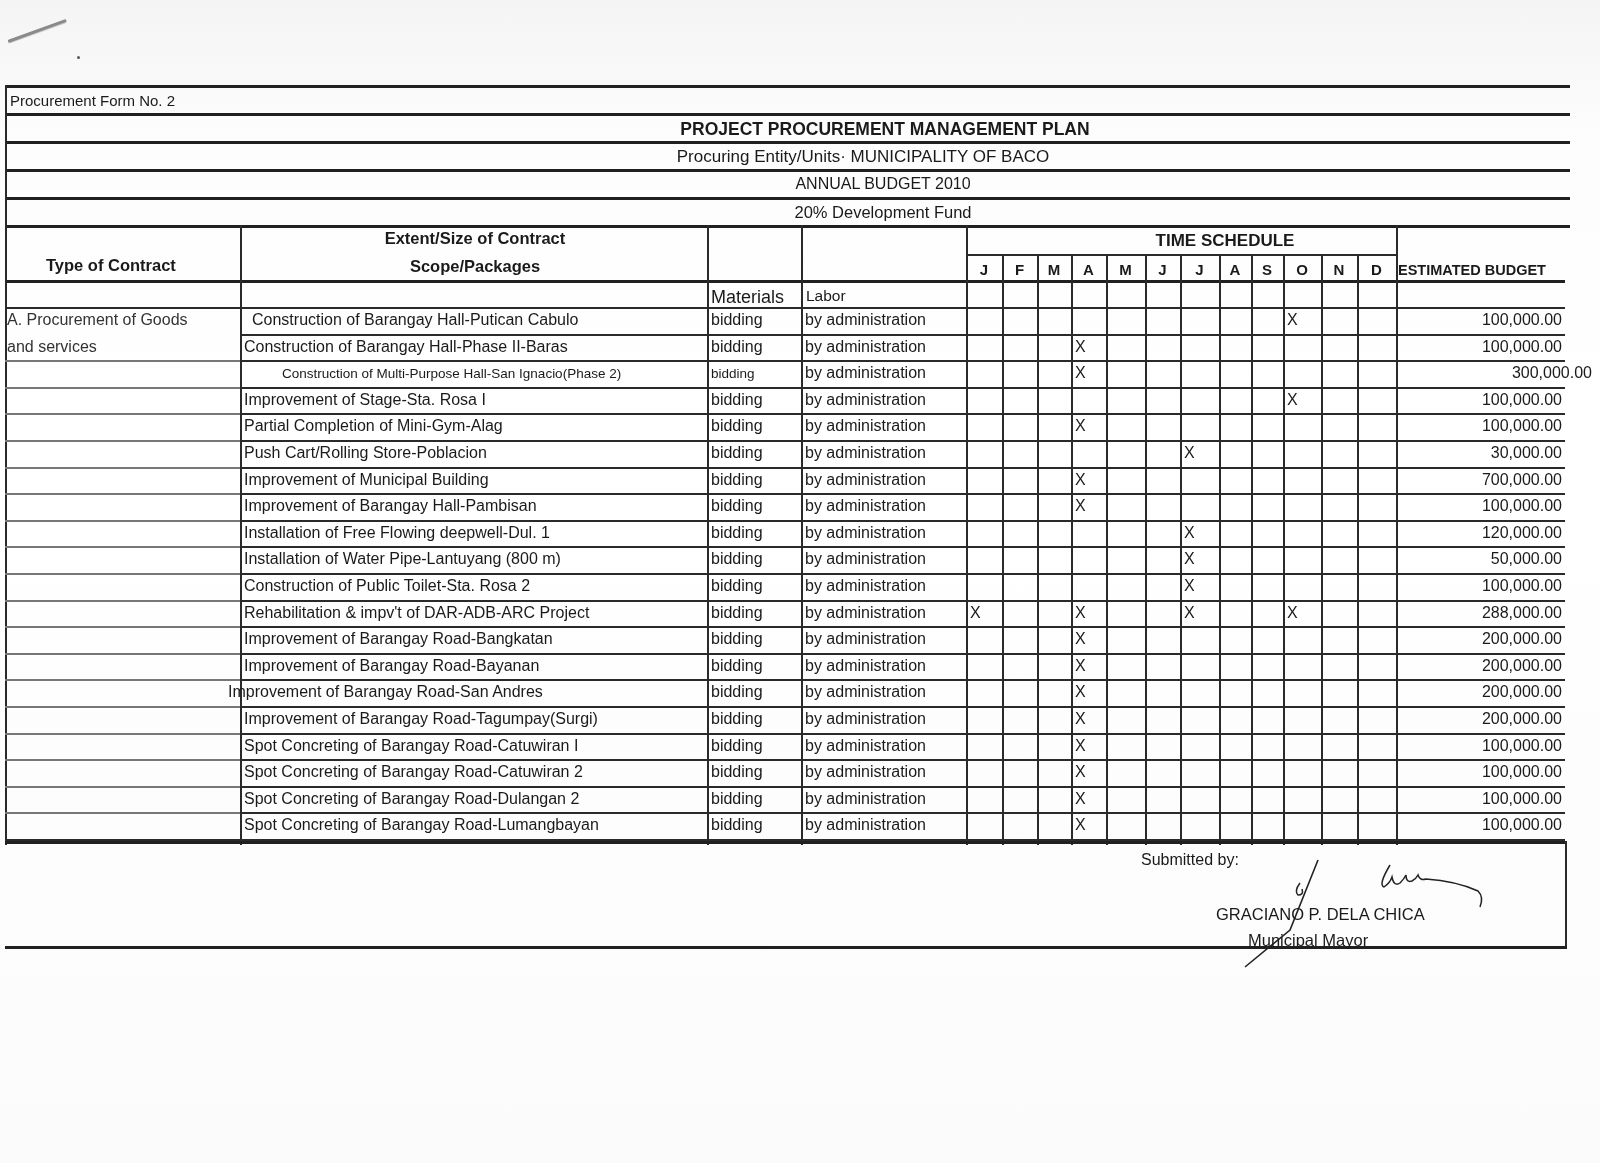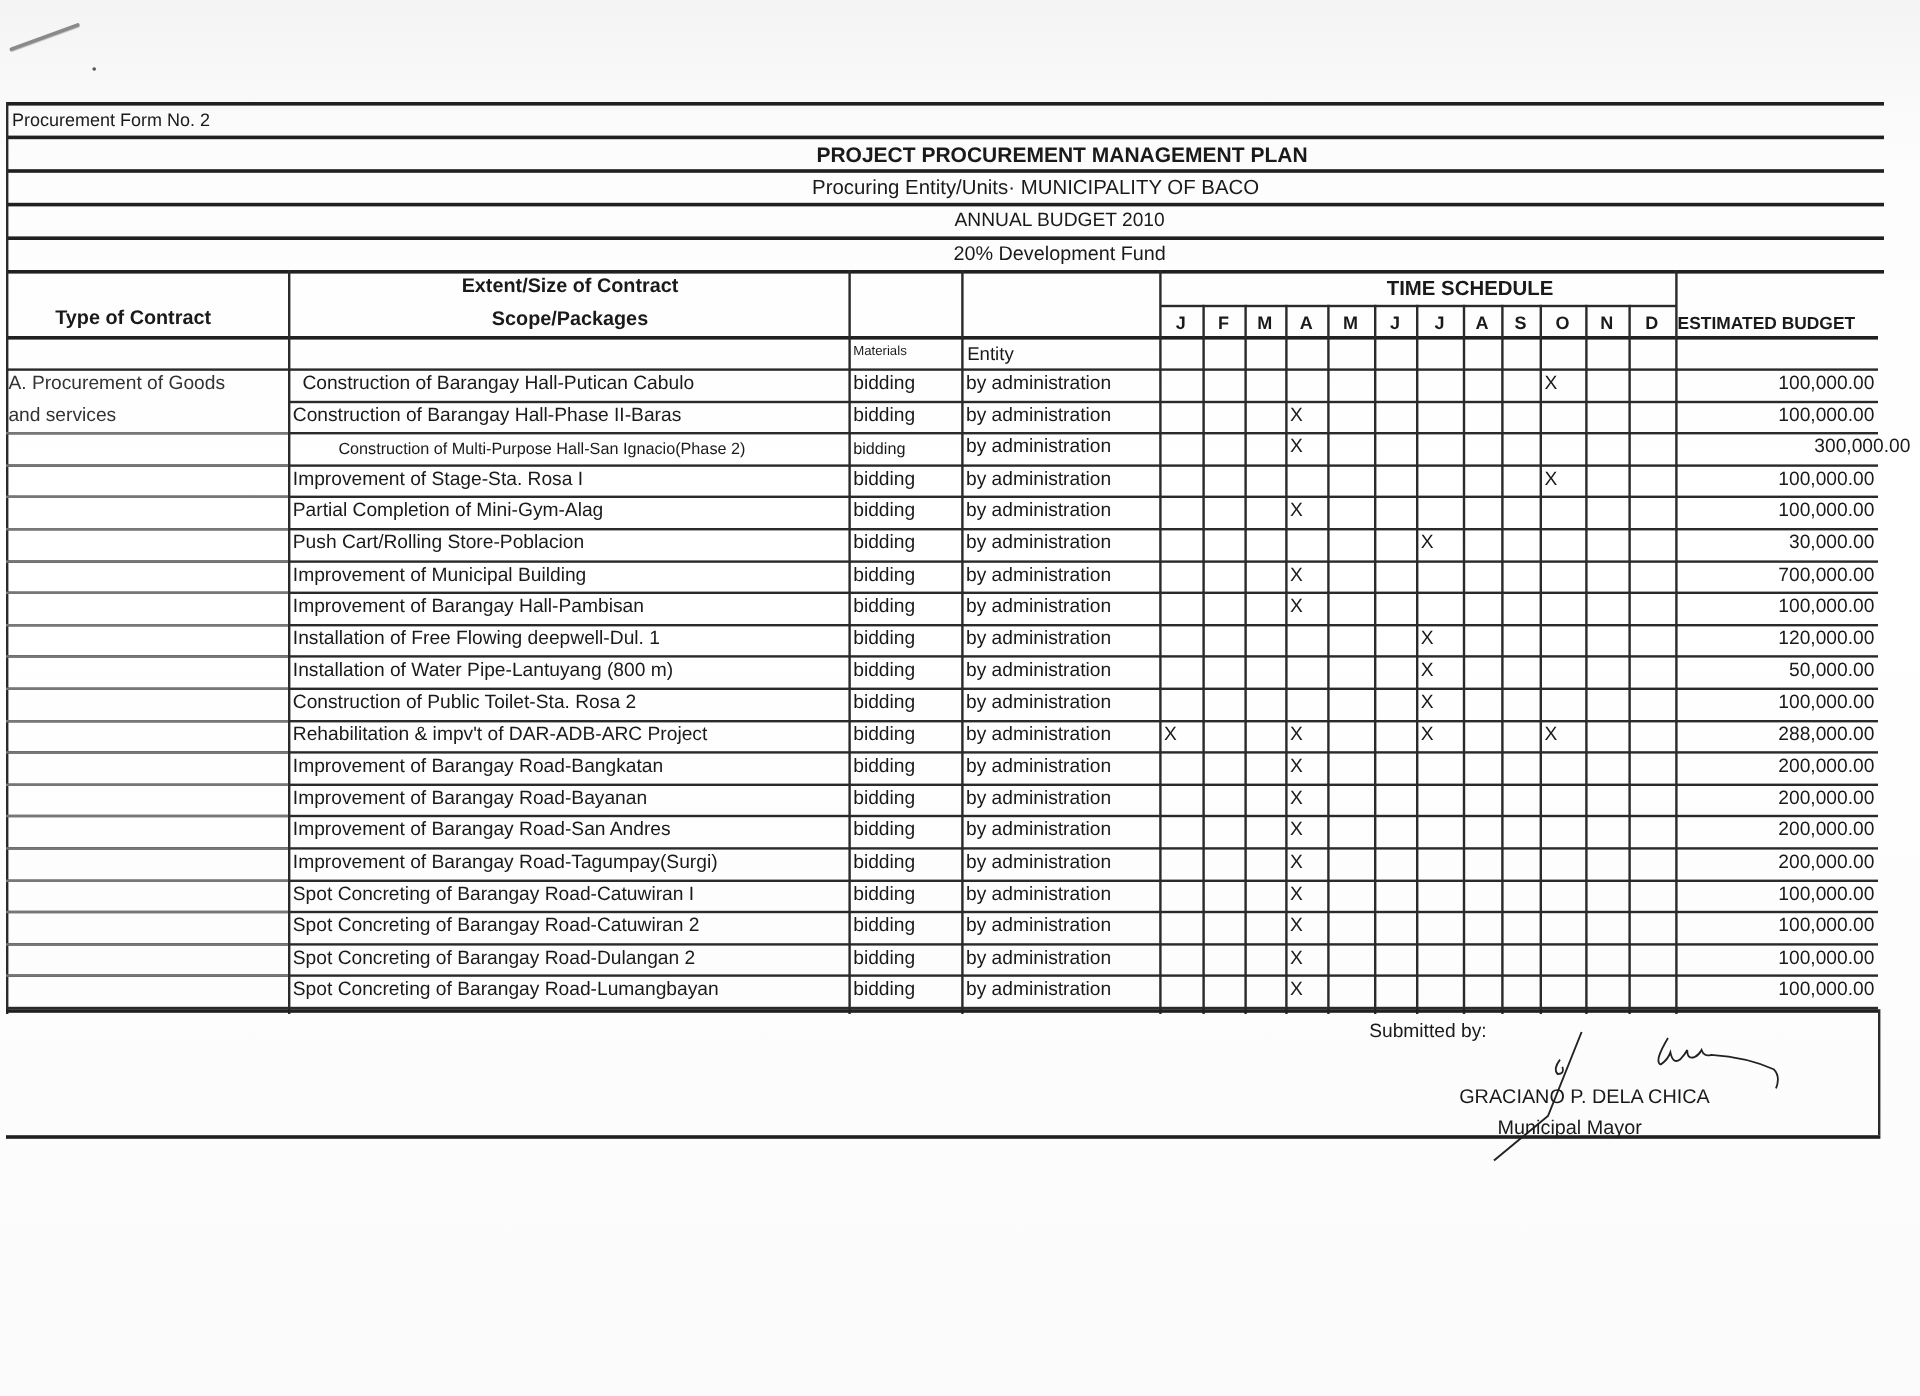--- a/index.html
+++ b/index.html
@@ -28,21 +28,21 @@
   .title-2 { left:0; width:1726px; top:147px; text-align:center; font-size:17px; }
   .title-3 { left:0; width:1766px; top:175px; text-align:center; font-size:16px; }
   .title-4 { left:0; width:1766px; top:203px; text-align:center; font-size:16.5px; }
 
   .hdr-type { left:46px; top:256px; font-size:16.5px; font-weight:bold; }
   .hdr-extent { left:242px; width:466px; top:229px; text-align:center; font-size:16.5px; font-weight:bold; }
   .hdr-scope { left:242px; width:466px; top:257px; text-align:center; font-size:16.5px; font-weight:bold; }
   .hdr-time { left:967px; width:516px; top:231px; text-align:center; font-size:17px; font-weight:bold; }
   .hdr-budget { left:1398px; top:262px; font-size:14.5px; font-weight:bold; }
   .month { position:absolute; top:261px; font-size:15px; font-weight:bold; text-align:center; }
-  .sub-materials { left:711px; top:287px; font-size:11px; }
+  .sub-materials { left:711px; top:287px; font-size:18px; }
   .sub-labor { left:806px; top:287px; font-size:15.5px; }
 
   .type-1 { left:7px; top:311px; font-size:16px; color:#333; }
   .type-2 { left:7px; top:338px; font-size:16px; color:#333; }
 
   .row-scope { position:absolute; font-size:16px; white-space:nowrap; }
   .row-scope.small { font-size:13.5px; }
   .row-mat { position:absolute; font-size:16px; }
   .row-mat.small { font-size:13.5px; }
   .row-lab { position:absolute; font-size:16px; }
@@ -150,21 +150,21 @@
     <div class="month" style="left: 1106px; width: 39px;">M</div>
     <div class="month" style="left: 1145px; width: 35px;">J</div>
     <div class="month" style="left: 1180px; width: 39px;">J</div>
     <div class="month" style="left: 1219px; width: 32px;">A</div>
     <div class="month" style="left: 1251px; width: 32px;">S</div>
     <div class="month" style="left: 1283px; width: 38px;">O</div>
     <div class="month" style="left: 1321px; width: 36px;">N</div>
     <div class="month" style="left: 1357px; width: 39px;">D</div>
   </div>
 <div class="txt sub-materials">Materials</div>
-<div class="txt sub-labor">Entity</div>
+<div class="txt sub-labor">Labor</div>
 
 <div class="txt type-1">A. Procurement of Goods</div>
 <div class="txt type-2">and services</div>
 
 <div id="rows">
     <div class="row-scope" style="left:252px;top:311px;">Construction of Barangay Hall-Putican Cabulo</div>
     <div class="row-mat" style="left:711px;top:311px;">bidding</div>
     <div class="row-lab" style="left:805px;top:311px;">by administration</div>
     <div class="row-x" style="left:1287px;top:311px;">X</div>
     <div class="row-amt" style="left:1412px;top:311px;">100,000.00</div>
@@ -229,21 +229,21 @@
     <div class="row-scope" style="left:244px;top:630px;">Improvement of Barangay Road-Bangkatan</div>
     <div class="row-mat" style="left:711px;top:630px;">bidding</div>
     <div class="row-lab" style="left:805px;top:630px;">by administration</div>
     <div class="row-x" style="left:1075px;top:630px;">X</div>
     <div class="row-amt" style="left:1412px;top:630px;">200,000.00</div>
     <div class="row-scope" style="left:244px;top:657px;">Improvement of Barangay Road-Bayanan</div>
     <div class="row-mat" style="left:711px;top:657px;">bidding</div>
     <div class="row-lab" style="left:805px;top:657px;">by administration</div>
     <div class="row-x" style="left:1075px;top:657px;">X</div>
     <div class="row-amt" style="left:1412px;top:657px;">200,000.00</div>
-    <div class="row-scope" style="left:244px;top:683px;">Improvement of Barangay Road-San Andres</div>
+    <div class="row-scope" style="left:228px;top:683px;">Improvement of Barangay Road-San Andres</div>
     <div class="row-mat" style="left:711px;top:683px;">bidding</div>
     <div class="row-lab" style="left:805px;top:683px;">by administration</div>
     <div class="row-x" style="left:1075px;top:683px;">X</div>
     <div class="row-amt" style="left:1412px;top:683px;">200,000.00</div>
     <div class="row-scope" style="left:244px;top:710px;">Improvement of Barangay Road-Tagumpay(Surgi)</div>
     <div class="row-mat" style="left:711px;top:710px;">bidding</div>
     <div class="row-lab" style="left:805px;top:710px;">by administration</div>
     <div class="row-x" style="left:1075px;top:710px;">X</div>
     <div class="row-amt" style="left:1412px;top:710px;">200,000.00</div>
     <div class="row-scope" style="left:244px;top:737px;">Spot Concreting of Barangay Road-Catuwiran I</div>

